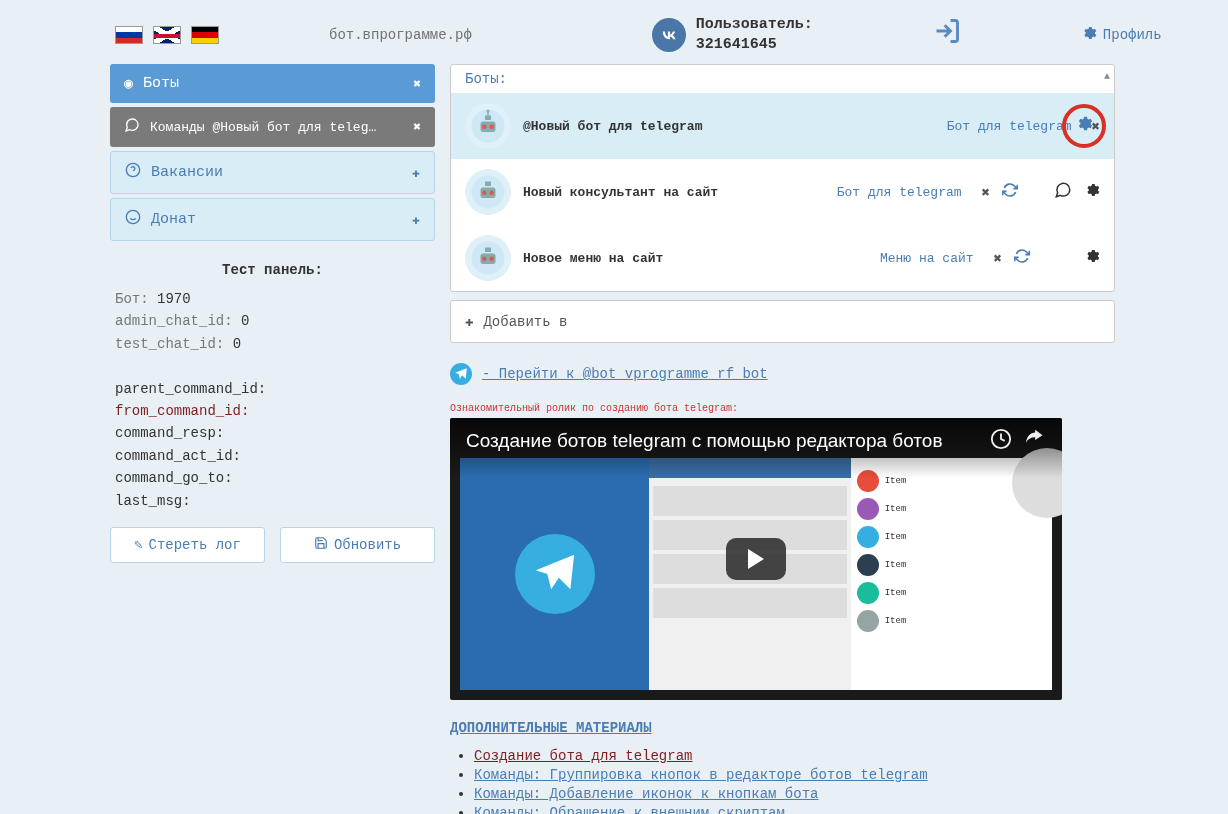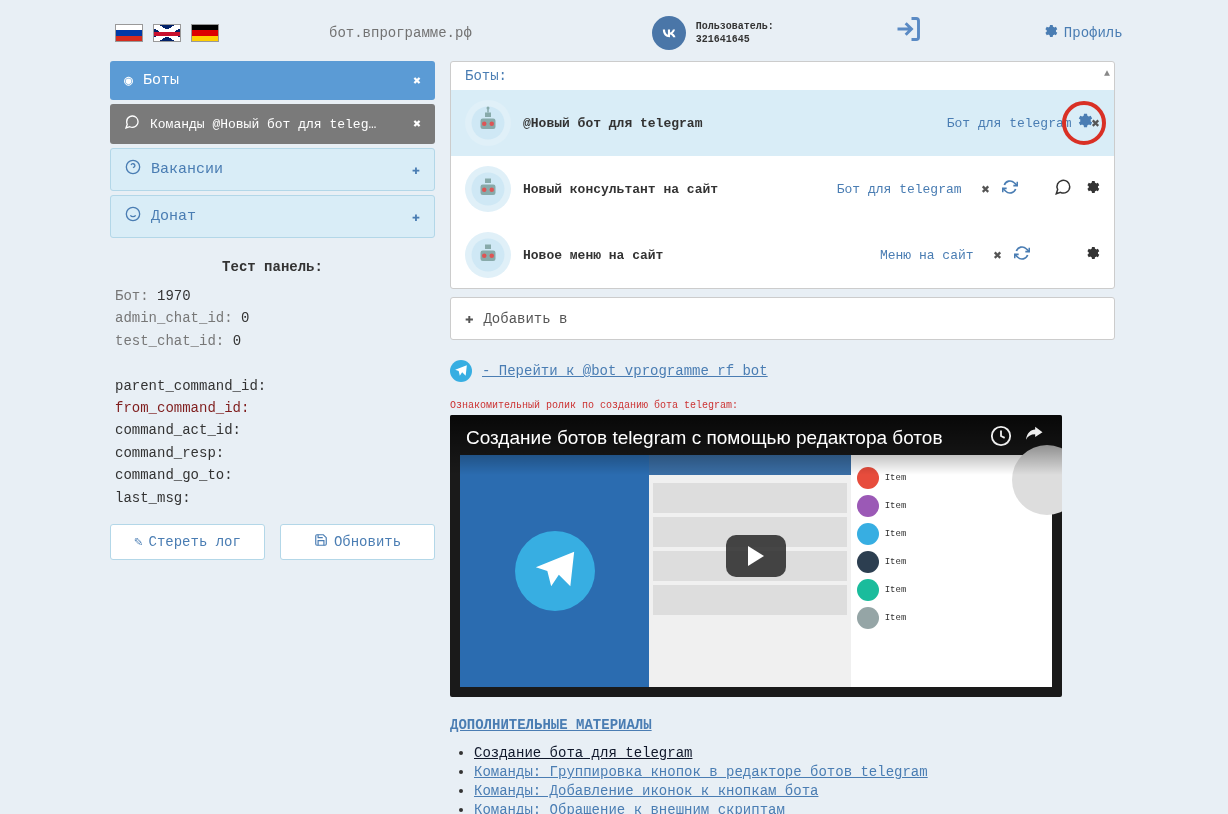--- a/index.html
+++ b/index.html
@@ -32,21 +32,21 @@
 .flag-de { background: linear-gradient(#000 33%, #dd0000 33% 66%, #ffce00 66%); }
 .site-link {
   color: #737373; margin-left: 70px;
 }
 .vk-block { display: flex; align-items: center; gap: 10px; margin-left: 140px; }
 .vk-badge {
   width: 34px; height: 34px; border-radius: 50%; background: #4a76a8;
   display: flex; align-items: center; justify-content: center;
   color: #fff; font-weight: bold; font-family: Arial;
 }
-.user-info { font-size: 10px; line-height: 1.3; }
+.user-info { font-size: 15px; line-height: 1.3; }
 .user-info b { font-weight: bold; }
 .logout-icon { color: #5a8ac4; font-size: 26px; margin-left: 80px; cursor: pointer; }
 .profile-link { color: #4a7db3; margin-left: 80px; display: flex; align-items: center; gap: 6px; cursor: pointer; }
 .columns { display: flex; padding: 0 25px; gap: 15px; }
 .left-col { width: 325px; margin-left: 85px; }
 .right-col { flex: 1; max-width: 665px; }
 .nav-item {
   display: flex; align-items: center; justify-content: space-between;
   padding: 10px 14px; margin-bottom: 4px; border-radius: 3px;
   font-size: 15px; cursor: pointer;
@@ -132,21 +132,21 @@
 }
 .play-tri { width: 0; height: 0; border-left: 16px solid #fff; border-top: 10px solid transparent; border-bottom: 10px solid transparent; }
 .vid-right { width: 34%; background: #fff; padding: 6px; }
 .vid-bot-peek { position:absolute; right:-20px; top:30px; width:70px; height:70px; background:#ddd; border-radius:50%; }
 .vid-chip { display:flex; align-items:center; gap:6px; margin:6px 0; font-size:9px; }
 .vid-chip .av { width:22px; height:22px; border-radius:50%; background:#888; }
 .materials-title { color: #4a7db3; margin-top: 20px; text-decoration: underline; font-weight: bold; }
 .materials-list { margin-top: 12px; padding-left: 24px; }
 .materials-list li { margin: 3px 0; list-style: disc; }
 .materials-list a { text-decoration: underline; }
-.mat-red { color: #0f172a; text-align: center; }
+.mat-red { color: #7f1d1d; text-align: center; }
 .mat-blue { color: #4a7db3; }
 </style>
 </head>
 <body>
 
 <div class="header">
   <div class="flags">
     <span class="flag flag-ru"></span>
     <span class="flag flag-uk"></span>
     <span class="flag flag-de"></span>
@@ -224,22 +224,22 @@
     </div>
 
     <div class="test-panel-title">Тест панель:</div>
     <div class="test-panel">
       <div><span>Бот:</span> <span class="test-val">1970</span></div>
       <div><span>admin_chat_id:</span> <span class="test-val">0</span></div>
       <div><span>test_chat_id:</span> <span class="test-val">0</span></div>
       <br>
       <div style="color:#333">parent_command_id:</div>
       <div style="color:#7f1d1d">from_command_id:</div>
+      <div style="color:#333">command_resp:</div>
       <div style="color:#333">command_act_id:</div>
-      <div style="color:#333">command_resp:</div>
       <div style="color:#333">command_go_to:</div>
       <div style="color:#333">last_msg:</div>
     </div>
     <div class="btn-row">
       <div class="btn-outline">
         <span>✎</span>
         <span>Стереть лог</span>
       </div>
       <div class="btn-outline">
         <span>

